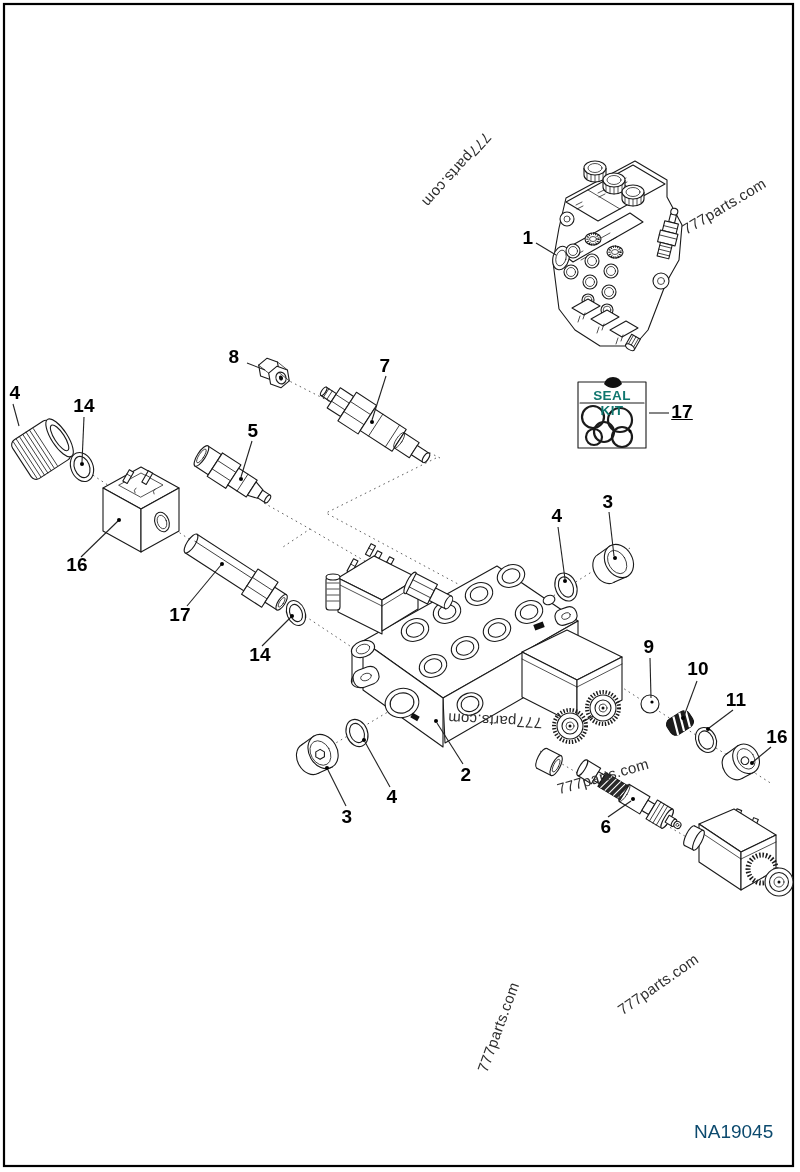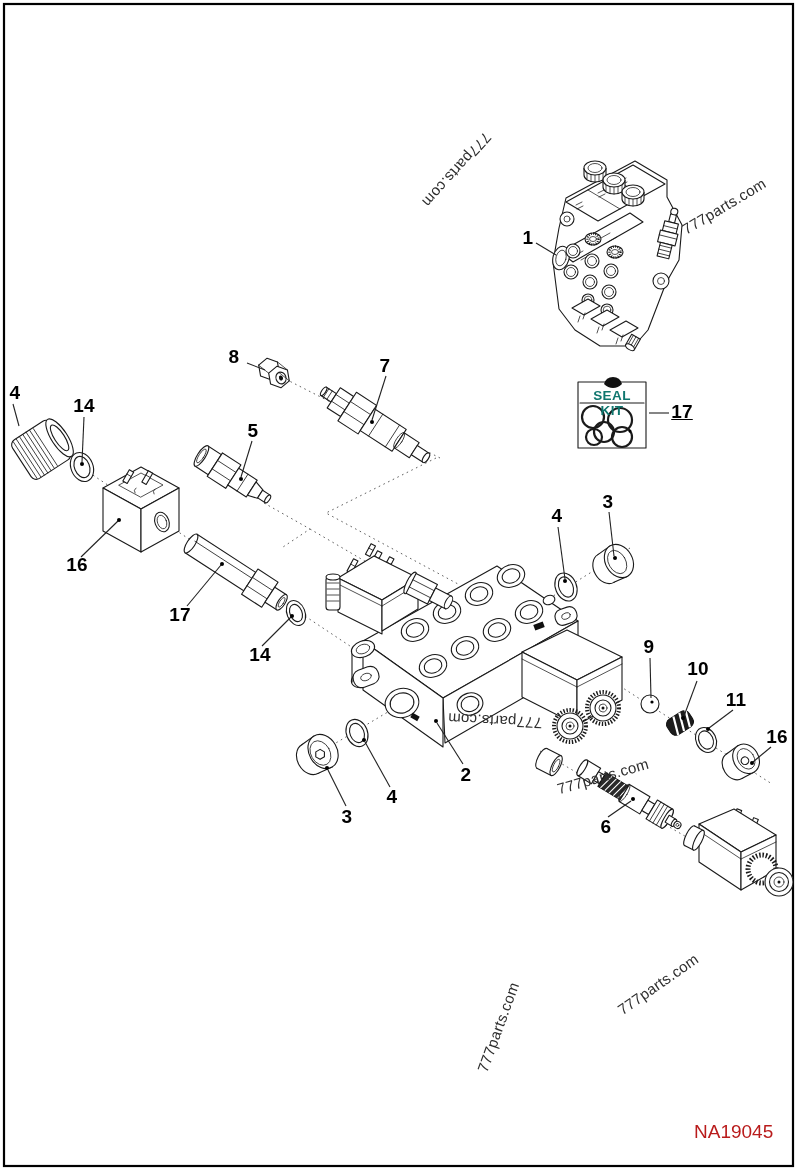--- a/index.html
+++ b/index.html
@@ -15,21 +15,21 @@
   .ldr{fill:none;stroke:#222;stroke-width:1.1;}
   .dot{fill:#000;stroke:none;}
   .tick{fill:none;stroke:#1a1a1a;}
   .ring{fill:none;stroke:#1a1a1a;stroke-width:2.2;}
   .callout{position:absolute;transform:translate(-50%,-50%);font-weight:bold;
            font-size:19px;color:#000;letter-spacing:.2px;white-space:nowrap;}
   .wm{position:absolute;font-size:15px;color:#2e2e2e;white-space:nowrap;letter-spacing:.3px;}
   .sealkit-title{position:absolute;left:580px;top:388px;width:64px;text-align:center;
            font-size:13.5px;font-weight:600;letter-spacing:.4px;color:#0f766e;}
   .drawing-no{position:absolute;left:694px;top:1121px;width:74px;text-align:right;
-           font-size:19px;color:#b91c1c;}
+           font-size:19px;color:#0c4a6e;}
 </style>
 </head>
 <body>
 
 <div id="page">
 
 <svg width="800" height="1172" viewBox="0 0 800 1172">
 
   <rect x="4" y="4" width="789" height="1162" fill="none" stroke="#000" stroke-width="2.2"></rect>
 

